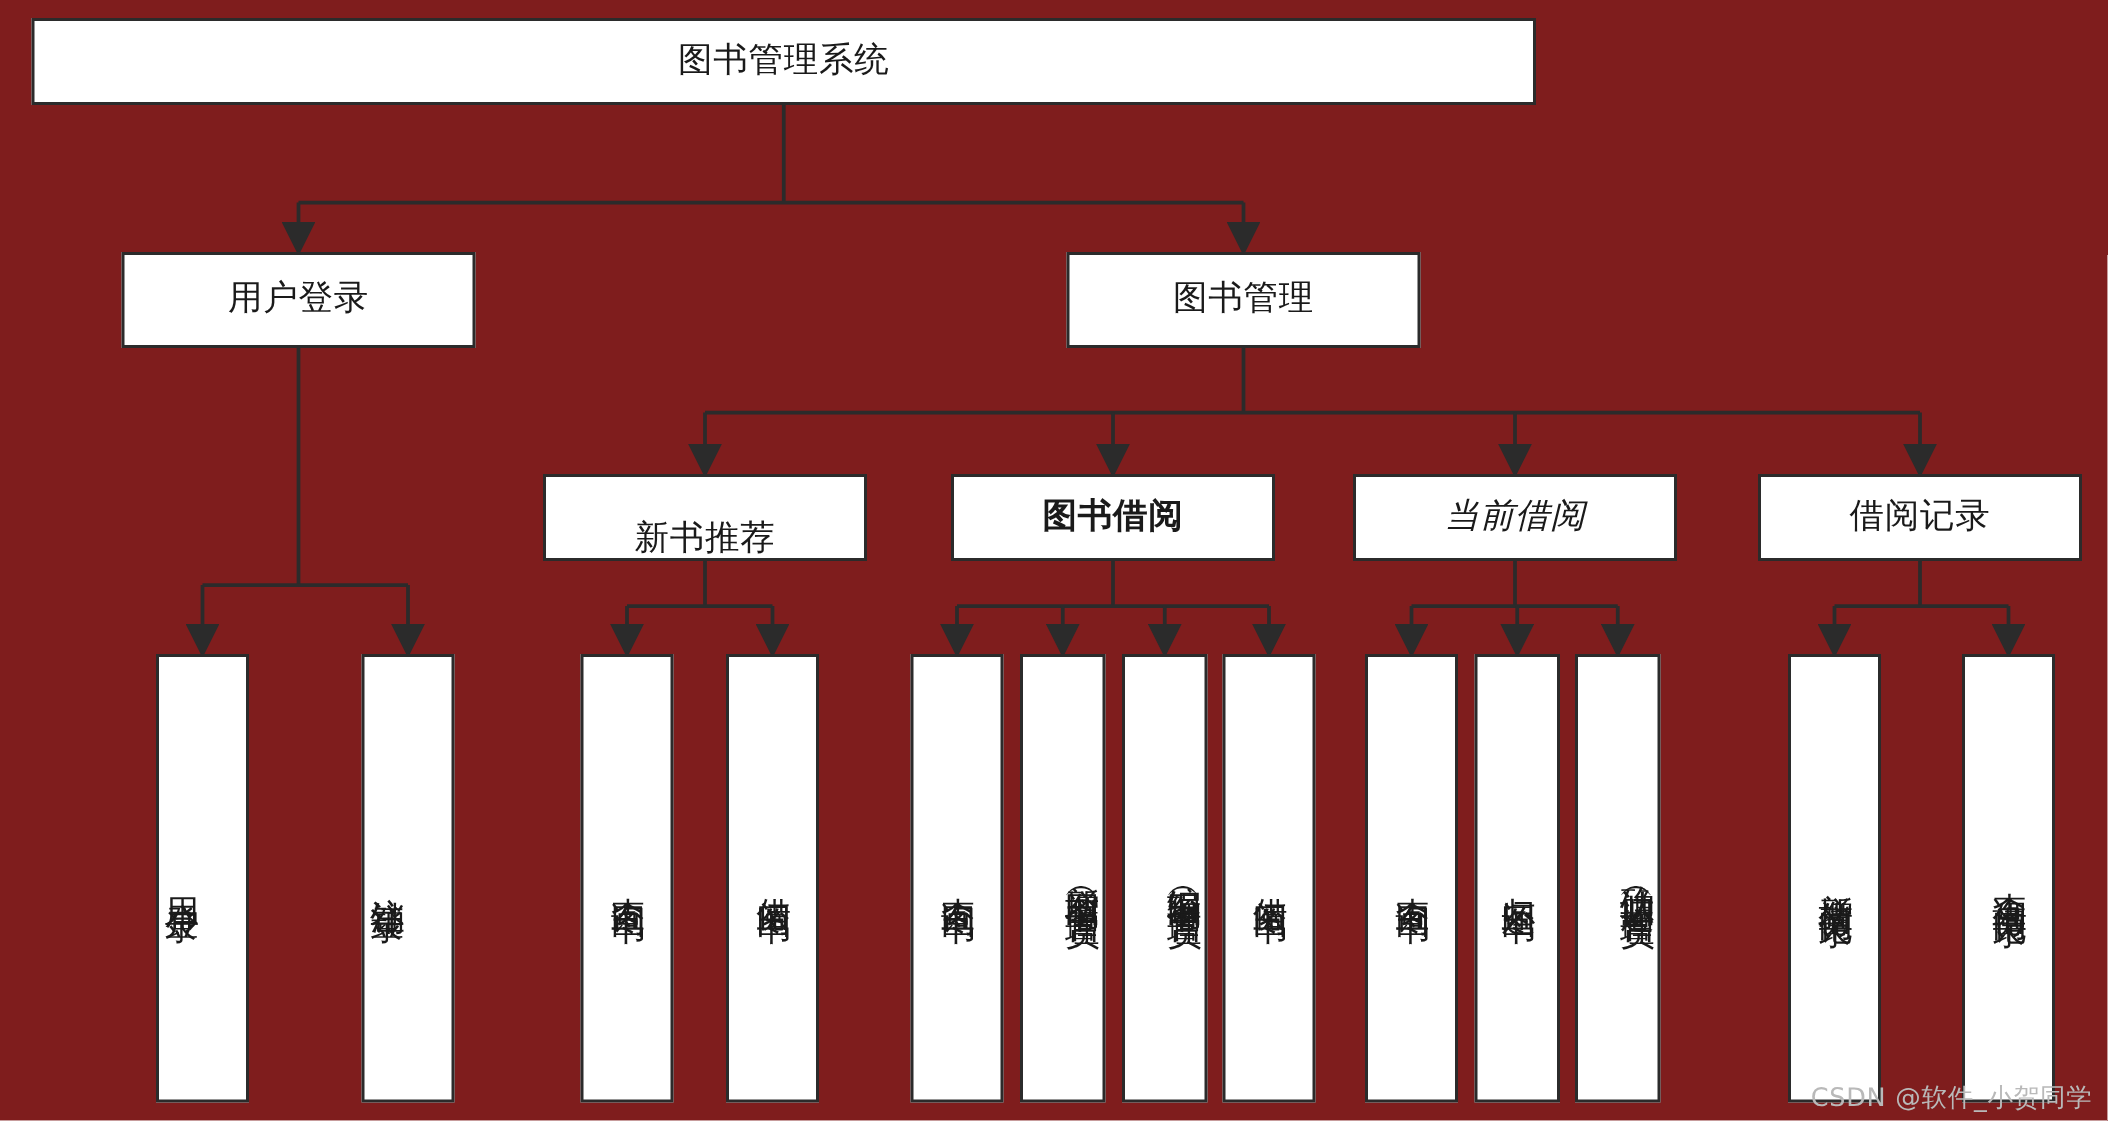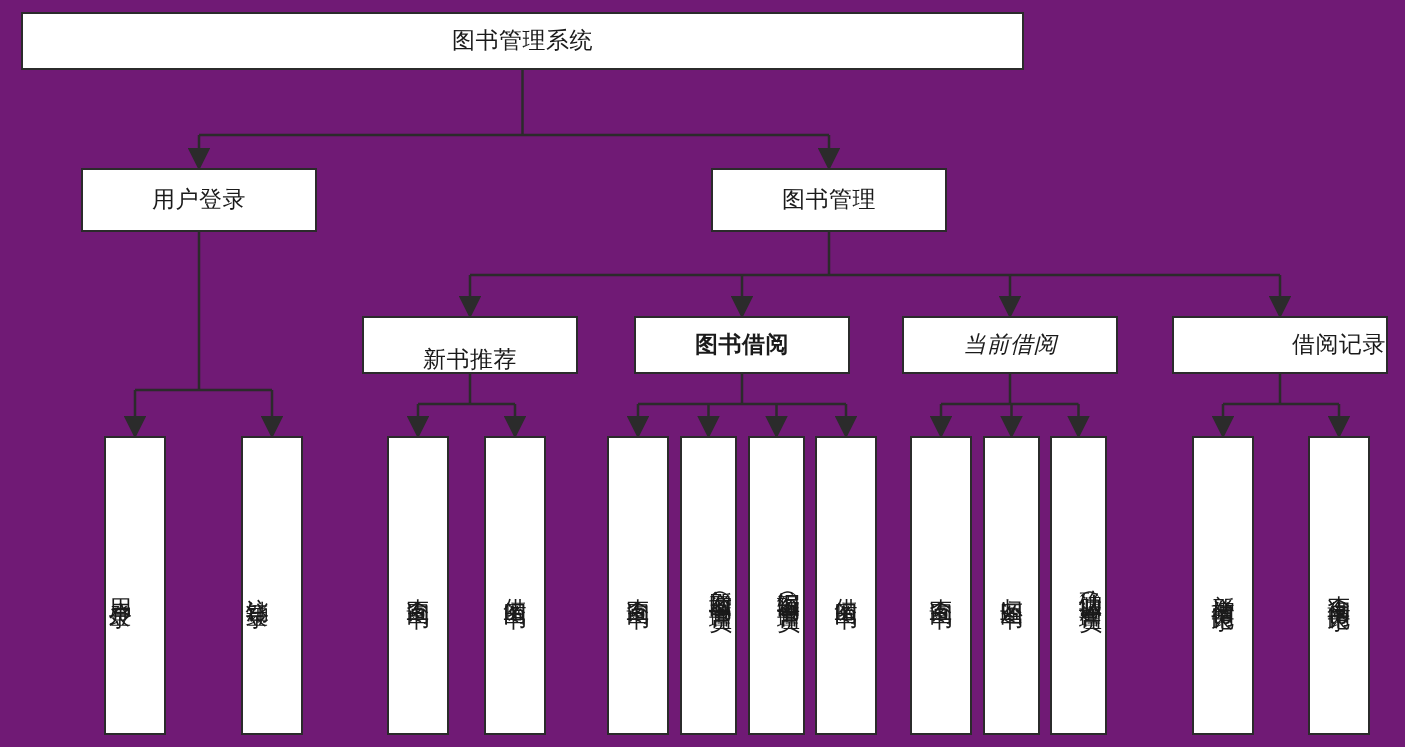--- a/index.html
+++ b/index.html
@@ -7,21 +7,21 @@
     padding: 0;
     background: #ffffff;
   }
   body {
     font-family: "DejaVu Sans", "Liberation Sans", sans-serif;
   }
   #canvas {
     position: relative;
     width: 1405px;
     height: 747px;
-    background: #701a75;
+    background: #7f1d1d;
     overflow: hidden;
   }
   #edges {
     position: absolute;
     left: 0;
     top: 0;
     width: 1405px;
     height: 747px;
   }
   .node {
@@ -126,21 +126,21 @@
       </div>
       <div class="node horiz" style="left: 362px; top: 316px; width: 216px; height: 58px; align-items: flex-end;">
         <span class="node-label">新书推荐</span>
       </div>
       <div class="node horiz" style="left: 634px; top: 316px; width: 216px; height: 58px; font-weight: bold;">
         <span class="node-label">图书借阅</span>
       </div>
       <div class="node horiz" style="left: 902px; top: 316px; width: 216px; height: 58px; font-style: italic;">
         <span class="node-label">当前借阅</span>
       </div>
-      <div class="node horiz" style="left: 1172px; top: 316px; width: 216px; height: 58px; justify-content: flex-end;">
+      <div class="node horiz" style="left: 1172px; top: 316px; width: 216px; height: 58px;">
         <span class="node-label">借阅记录</span>
       </div>
       <div class="node vert bottomed" style="left: 104px; top: 436px; width: 62px; height: 299px;">
         <span class="node-label">用户登录</span>
       </div>
       <div class="node vert bottomed" style="left: 241px; top: 436px; width: 62px; height: 299px;">
         <span class="node-label">注销登录</span>
       </div>
       <div class="node vert" style="left: 387px; top: 436px; width: 62px; height: 299px;">
         <span class="node-label">查询图书</span>
@@ -170,13 +170,14 @@
         <span class="node-label">确认归还（管理员）</span>
       </div>
       <div class="node vert" style="left: 1192px; top: 436px; width: 62px; height: 299px;">
         <span class="node-label">新增借阅记录</span>
       </div>
       <div class="node vert" style="left: 1308px; top: 436px; width: 62px; height: 299px;">
         <span class="node-label">查询借阅记录</span>
       </div>
     </div>
 
+  <div class="watermark">CSDN @软件_小贺同学</div>
 </div>
 
 </body></html>

